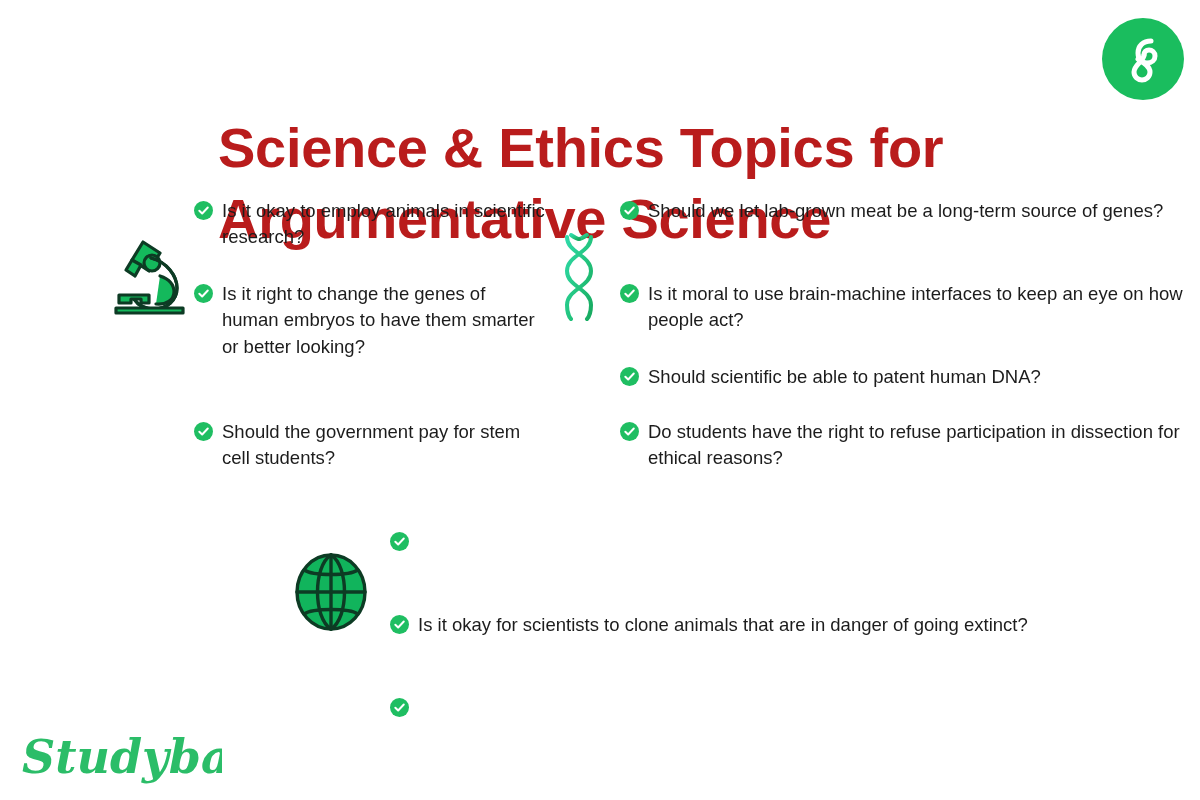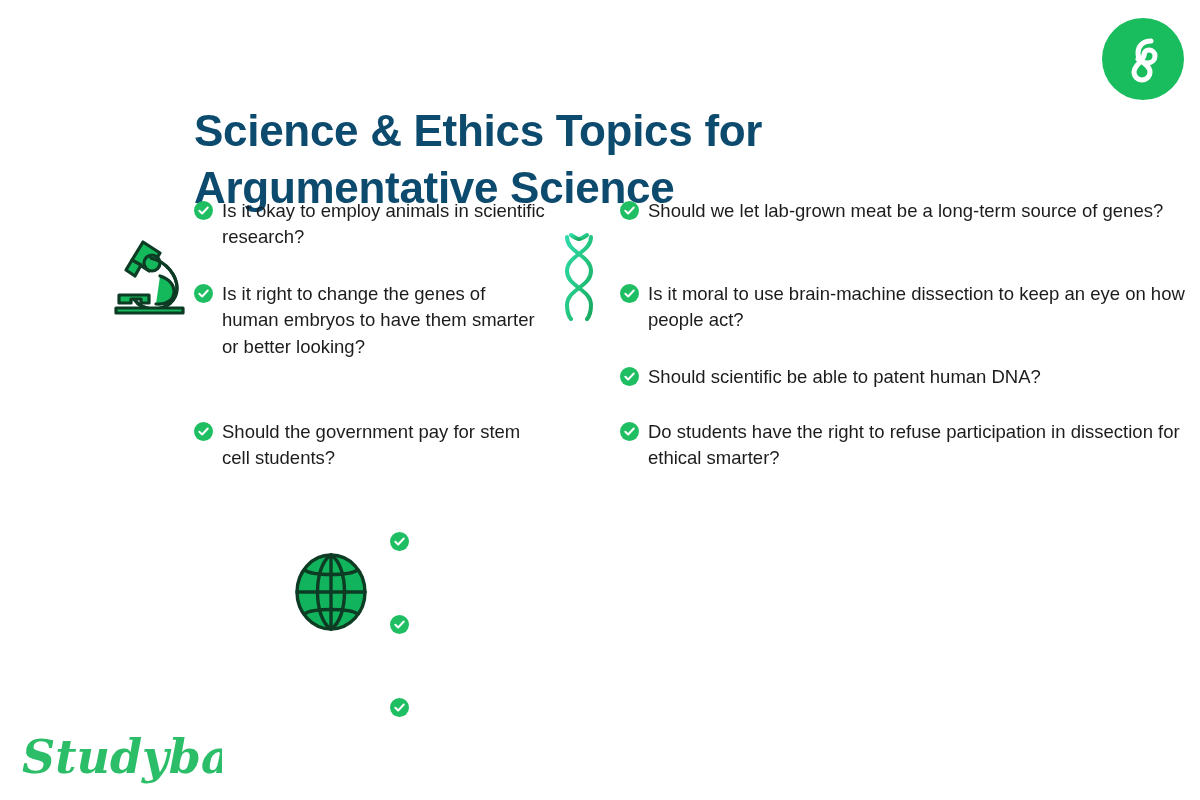--- a/index.html
+++ b/index.html
@@ -27,28 +27,28 @@
     background: #1abd5e;
     display: flex;
     align-items: center;
     justify-content: center;
   }
   #brand-badge svg { display: block; }
 
   
   #page-title {
     position: absolute;
-    left: 194px;
+    left: 218px;
     top: 74px;
     width: 640px;
-    font-size: 44px;
+    font-size: 56px;
     line-height: 1.28;
     font-weight: 700;
     letter-spacing: -0.3px;
-    color: #0c4a6e;
+    color: #b91c1c;
     font-family: "Liberation Sans", sans-serif;
   }
   #page-title .tline { display: block; white-space: nowrap; }
 
   
   .topic-item {
     position: absolute;
     display: flex;
     align-items: flex-start;
     gap: 9px;
@@ -224,59 +224,60 @@
   <span class="topic-text">Should we let lab-grown meat be a long-term source of genes?</span>
 </div>
 
 <div class="topic-item col-right" style="top:281px">
   <span class="check-icon">
     <svg viewBox="0 0 20 20">
         <circle cx="10" cy="10" r="10" fill="#1fbe62"></circle>
         <path d="M5.6 10.2 L8.6 13.1 L14.5 6.9" stroke="#ffffff" stroke-width="2.1" fill="none" stroke-linecap="round" stroke-linejoin="round"></path>
       </svg>
   </span>
-  <span class="topic-text">Is it moral to use brain-machine dissection to keep an eye on how people act?</span>
+  <span class="topic-text">Is it moral to use brain-machine interfaces to keep an eye on how people act?</span>
 </div>
 
 <div class="topic-item col-right" style="top:364px">
   <span class="check-icon">
     <svg viewBox="0 0 20 20">
         <circle cx="10" cy="10" r="10" fill="#1fbe62"></circle>
         <path d="M5.6 10.2 L8.6 13.1 L14.5 6.9" stroke="#ffffff" stroke-width="2.1" fill="none" stroke-linecap="round" stroke-linejoin="round"></path>
       </svg>
   </span>
   <span class="topic-text">Should scientific be able to patent human DNA?</span>
 </div>
 
 <div class="topic-item col-right" style="top:419px; width:560px">
   <span class="check-icon">
     <svg viewBox="0 0 20 20">
         <circle cx="10" cy="10" r="10" fill="#1fbe62"></circle>
         <path d="M5.6 10.2 L8.6 13.1 L14.5 6.9" stroke="#ffffff" stroke-width="2.1" fill="none" stroke-linecap="round" stroke-linejoin="round"></path>
       </svg>
   </span>
-  <span class="topic-text">Do students have the right to refuse participation in dissection for ethical smarter?</span>
+  <span class="topic-text">Do students have the right to refuse participation in dissection for ethical reasons?</span>
 </div>
 
 <div class="topic-item col-bottom" style="top:529px">
   <span class="check-icon">
     <svg viewBox="0 0 20 20">
         <circle cx="10" cy="10" r="10" fill="#1fbe62"></circle>
         <path d="M5.6 10.2 L8.6 13.1 L14.5 6.9" stroke="#ffffff" stroke-width="2.1" fill="none" stroke-linecap="round" stroke-linejoin="round"></path>
       </svg>
   </span>
 </div>
 
 <div class="topic-item col-bottom" style="top:612px">
   <span class="check-icon">
     <svg viewBox="0 0 20 20">
         <circle cx="10" cy="10" r="10" fill="#1fbe62"></circle>
         <path d="M5.6 10.2 L8.6 13.1 L14.5 6.9" stroke="#ffffff" stroke-width="2.1" fill="none" stroke-linecap="round" stroke-linejoin="round"></path>
       </svg>
   </span>
+  <span class="topic-text">Is it okay for scientists to clone animals that are in danger of going extinct?</span>
 </div>
 
 <div class="topic-item col-bottom" style="top:695px">
   <span class="check-icon">
     <svg viewBox="0 0 20 20">
         <circle cx="10" cy="10" r="10" fill="#1fbe62"></circle>
         <path d="M5.6 10.2 L8.6 13.1 L14.5 6.9" stroke="#ffffff" stroke-width="2.1" fill="none" stroke-linecap="round" stroke-linejoin="round"></path>
       </svg>
   </span>
 </div>

